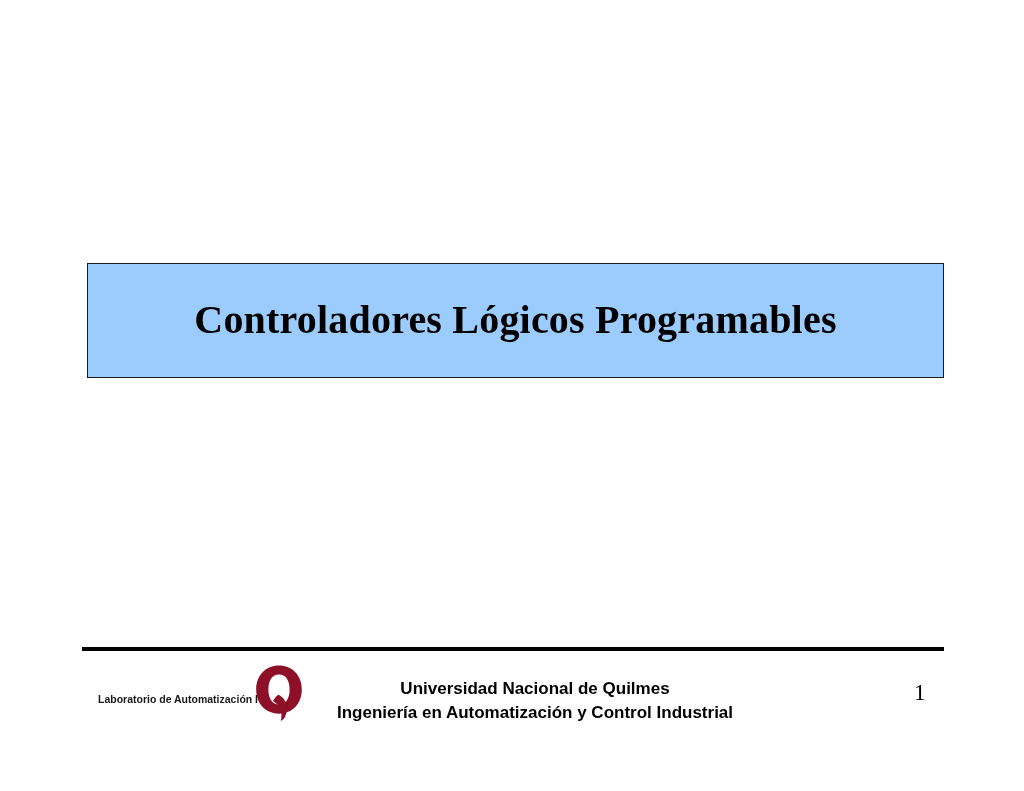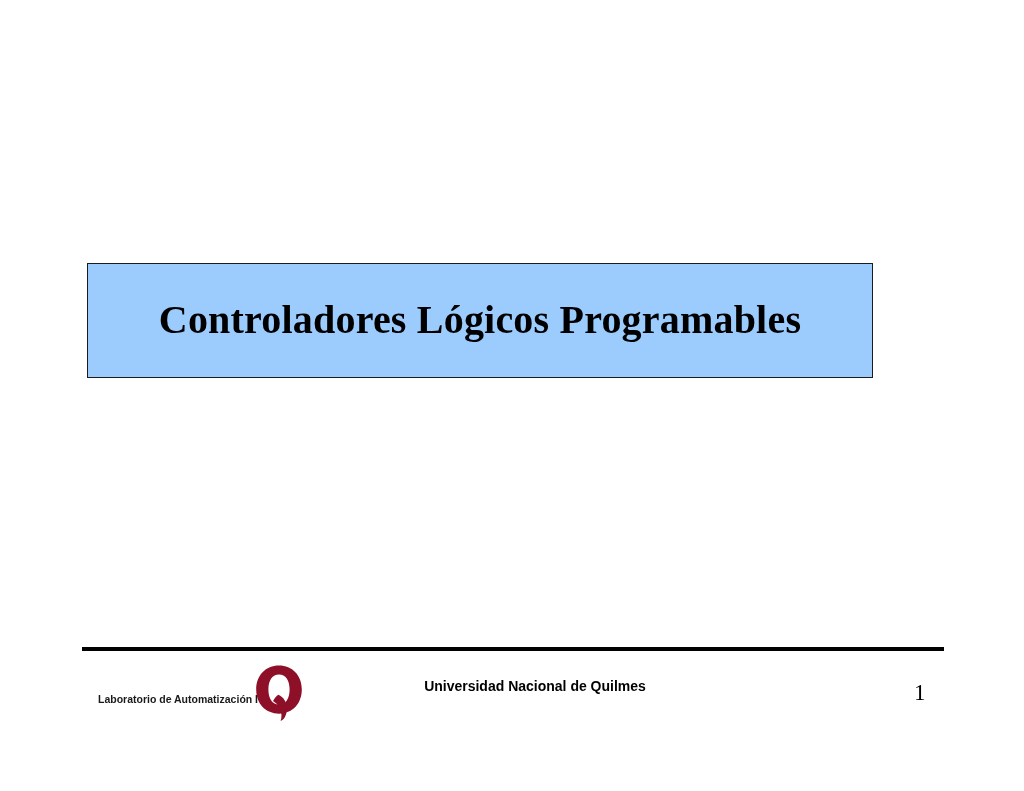--- a/index.html
+++ b/index.html
@@ -21,21 +21,21 @@
     position: absolute;
     inset: 0;
     background: #ffffff;
   }
 
   
   .title-box {
     position: absolute;
     left: 87px;
     top: 263px;
-    width: 786px;
+    width: 857px;
     height: 115px;
     box-sizing: border-box;
     background: #9BCCFD;
     border: 1.5px solid #1b1b1b;
     display: flex;
     flex-direction: column;
     align-items: center;
     justify-content: center;
   }
   .title-line {
@@ -90,21 +90,21 @@
   .org-block {
     position: absolute;
     left: 238px;
     top: 22px;
     width: 430px;
     text-align: center;
   }
   .org-line {
     font-family: "Liberation Sans", sans-serif;
     font-weight: bold;
-    font-size: 14px;
+    font-size: 17px;
     line-height: 1.42;
     color: #000000;
     white-space: nowrap;
   }
 
   .page-number {
     position: absolute;
     left: 832px;
     top: 25px;
     font-family: "Liberation Serif", "DejaVu Serif", serif;
@@ -139,18 +139,19 @@
                    C35.0 50.4 32.6 55.4 28.6 57.0
                    C30.0 53.0 29.8 48.4 27.8 44.4
                    C26.2 41.2 23.8 38.6 21.0 37.0
                    C22.6 34.2 24.4 32.0 26.4 30.8 Z"></path>
         </g>
       </svg>
     </div>
 
     <div class="org-block">
       <div class="org-line">Universidad Nacional de Quilmes</div>
+      <div class="org-line">Ingeniería en Automatización y Control Industrial</div>
     </div>
 
     <div class="page-number">1</div>
 
   </div>
 </div>
 
 </body></html>

